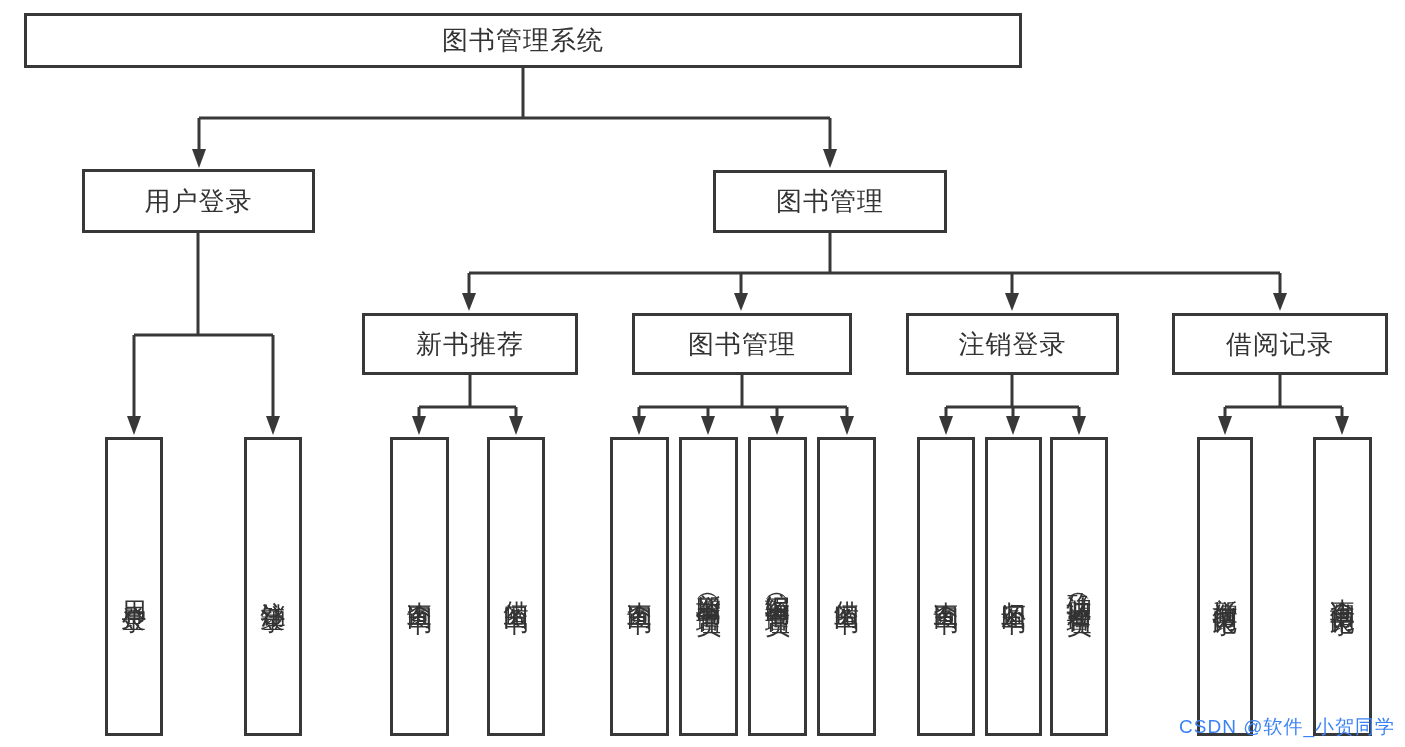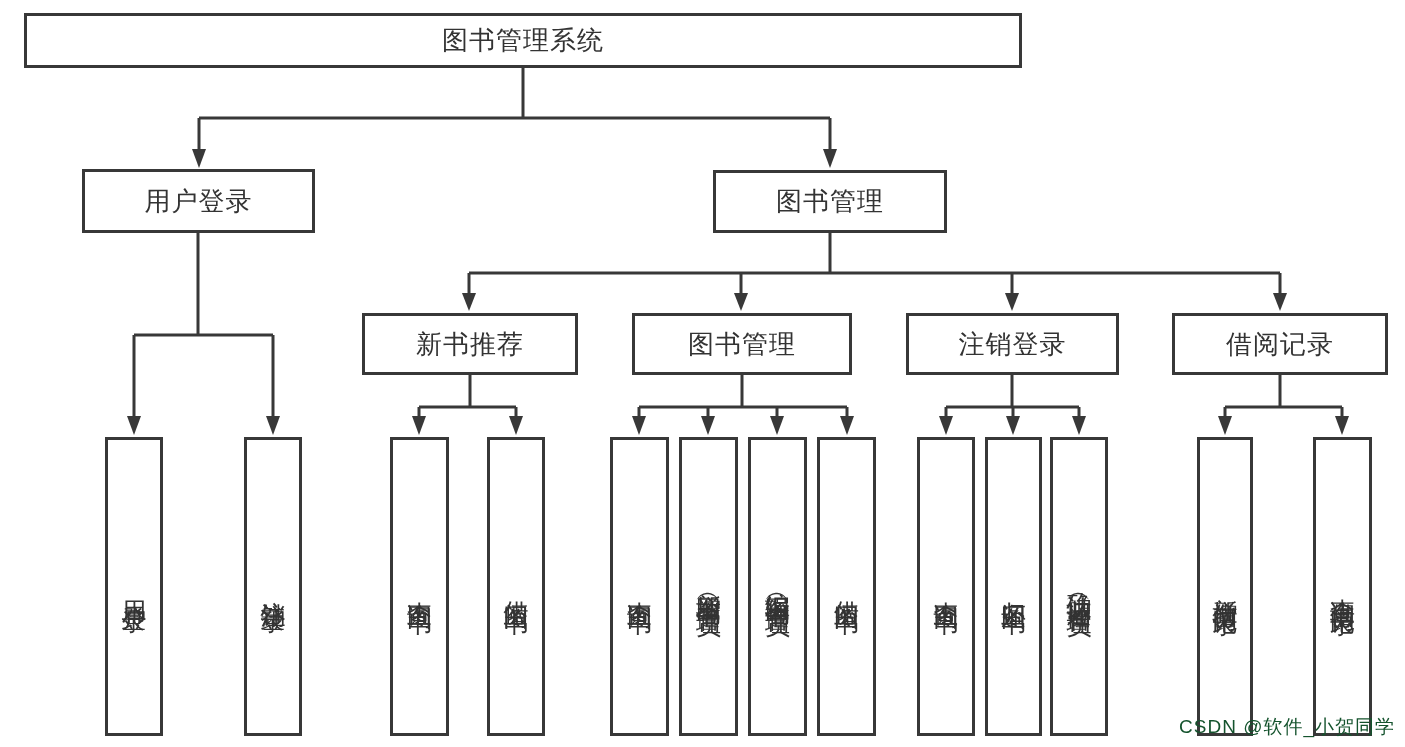--- a/index.html
+++ b/index.html
@@ -38,21 +38,21 @@
     font-size: 25px;
     line-height: 1;
     letter-spacing: 3px;
     white-space: nowrap;
   }
   .watermark {
     position: absolute;
     right: 10px;
     bottom: 7px;
     font-size: 19px;
-    color: #14532d;
+    color: #3b82f6;
     letter-spacing: 1px;
     white-space: nowrap;
   }
 </style>
 </head>
 <body>
 
 <div class="stage">
 
   <svg class="wires" viewBox="0 0 1405 747">

